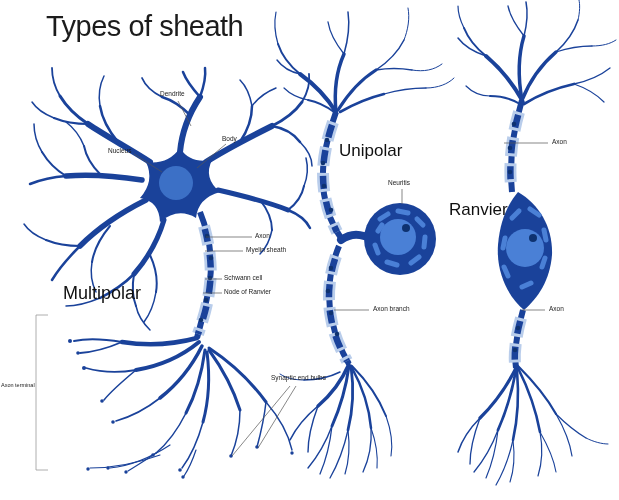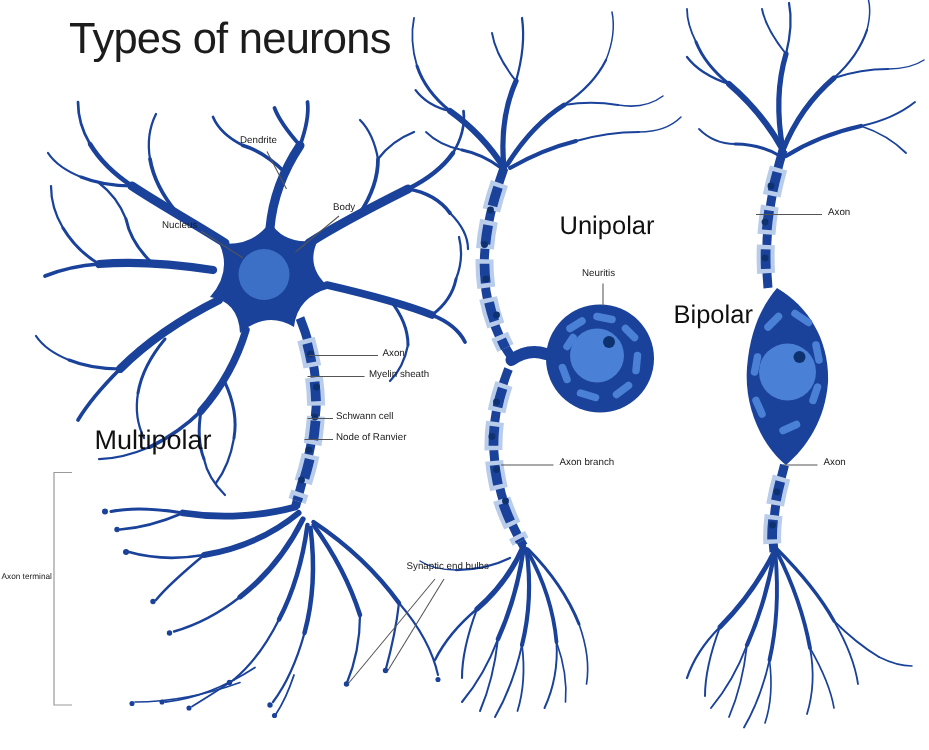--- a/index.html
+++ b/index.html
@@ -285,25 +285,25 @@
       <path class="br" stroke-width="1.2" d="M556,414 C566,424 576,432 586,438"></path>
       <path class="br" stroke-width="1" d="M586,438 C594,442 602,444 608,444"></path>
     </g>
     <g>
       <path class="leader" d="M504,143 L548,143"></path>
       <path class="leader" d="M522,310 L545,310"></path>
     </g>
   </g>
 </svg>
 
-<div class="title">Types of neurons</div>
+<div class="title">Types of sheath</div>
 
 <div class="section-label mp" style="left:63px;top:283px">Multipolar</div>
-<div class="section-label" style="left:373px;top:141px">Unipolar</div>
-<div class="section-label" style="left:449px;top:200px">Bipolar</div>
+<div class="section-label" style="left:339px;top:141px">Unipolar</div>
+<div class="section-label" style="left:449px;top:200px">Ranvier</div>
 
 <div class="label" style="left:160px;top:91px">Dendrite</div>
 <div class="label" style="left:108px;top:148px">Nucleus</div>
 <div class="label" style="left:222px;top:136px">Body</div>
 <div class="label" style="left:255px;top:233px">Axon</div>
 <div class="label" style="left:246px;top:247px">Myelin sheath</div>
 <div class="label" style="left:224px;top:275px">Schwann cell</div>
 <div class="label" style="left:224px;top:289px">Node of Ranvier</div>
 <div class="label tiny" style="left:1px;top:383px">Axon terminal</div>
 <div class="label" style="left:271px;top:375px">Synaptic end bulbs</div>

